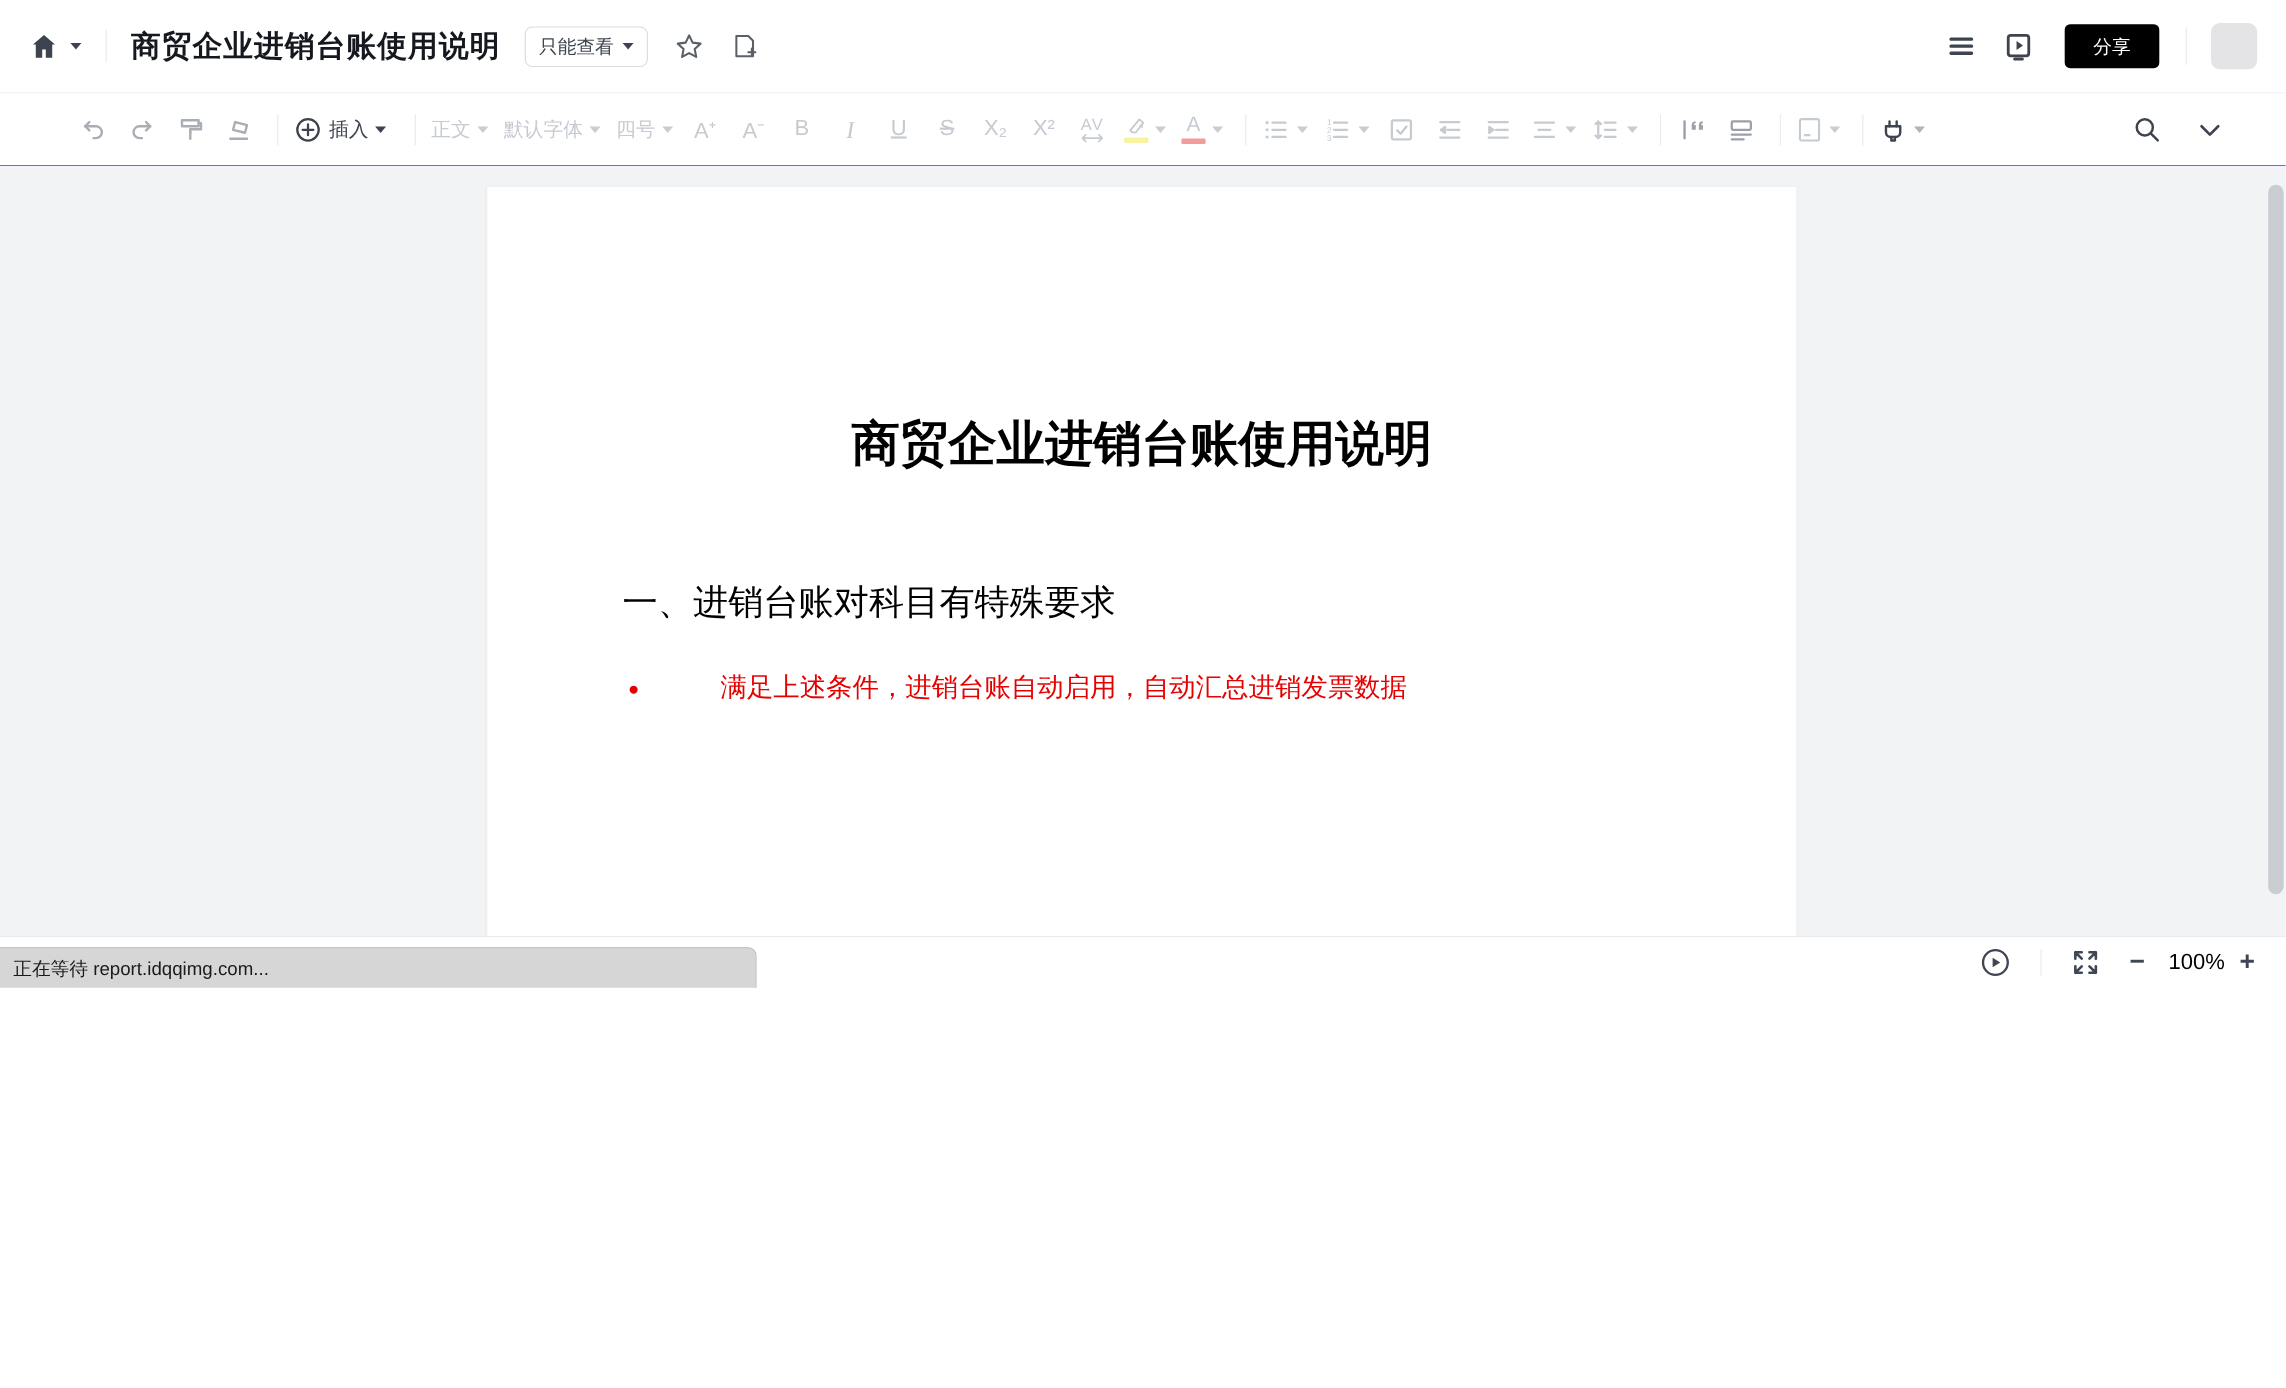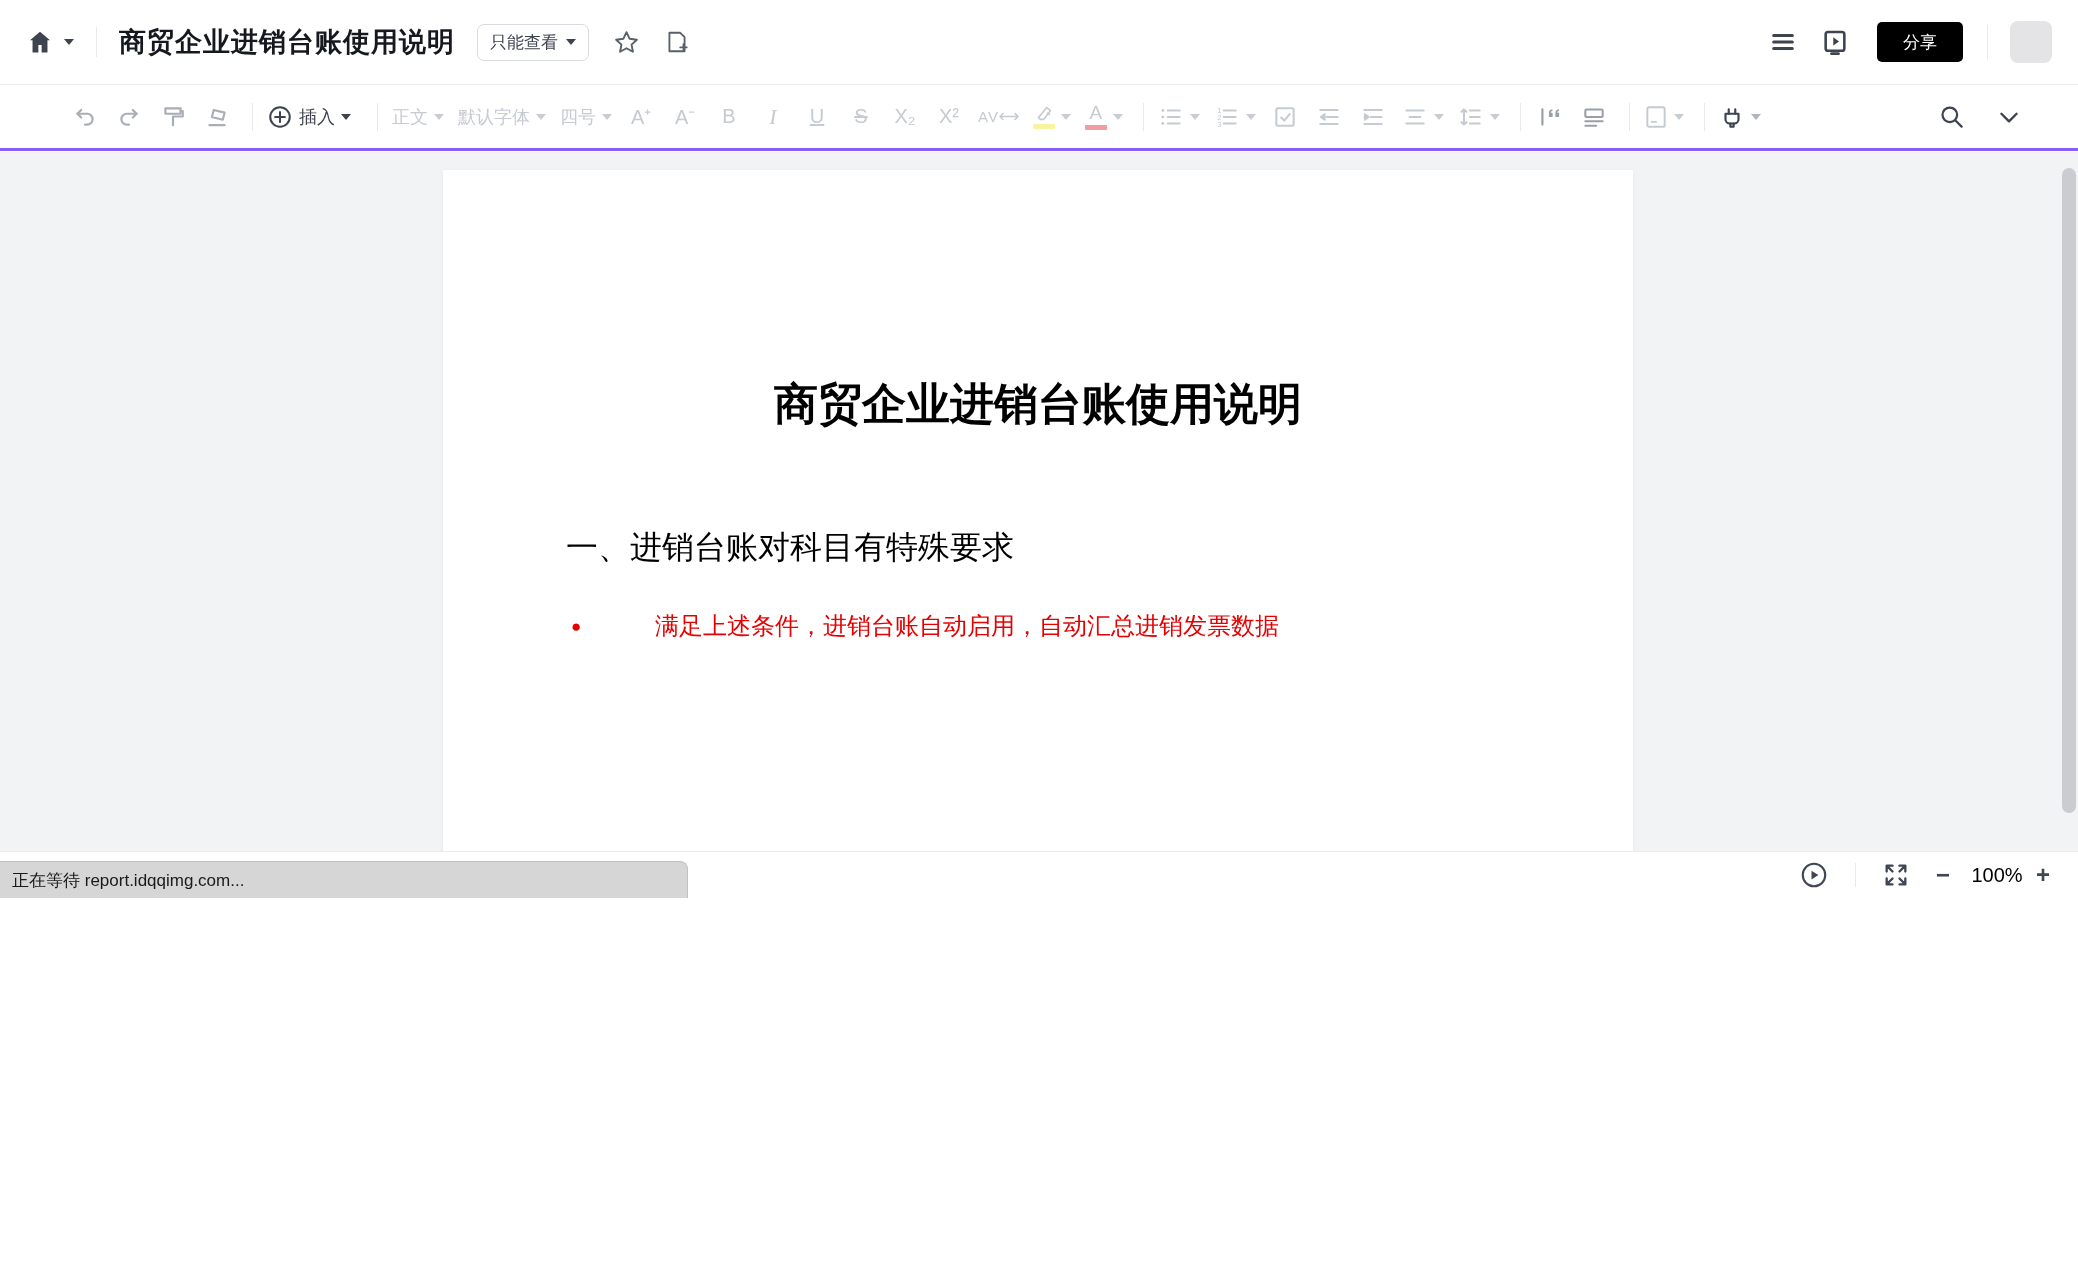--- a/index.html
+++ b/index.html
@@ -25,35 +25,35 @@
   .hdr-icon-btn { margin-left:24px; cursor:pointer; color:#596068; }
   .hdr-right { display:flex; align-items:center; }
   .hdr-right .dark { color:#3d4450; }
   .share-btn { margin-left:28px; width:86px; height:40px; border:none; border-radius:5px;
                background:#000000; color:#fff; font-size:17px; cursor:pointer;
                font-family:"Liberation Sans",sans-serif; }
   .avatar { width:42px; height:42px; border-radius:8px; background:#e4e4e6; margin-left:22px; }
   .hdr-right .v-sep { margin:0 0 0 24px; height:34px; }
 
   
-  .toolbar { height:66px; background:#fff; border-bottom:3px solid #8b5cf6;
+  .toolbar { height:66px; background:#fff; border-bottom:1px solid #8b5cf6;
              display:flex; align-items:center; padding-left:70px; }
   .tb-btn { display:flex; align-items:center; justify-content:center; min-width:30px; height:40px;
             margin-right:14px; cursor:pointer; position:relative; gap:6px; }
   .tb-btn.disabled { cursor:default; }
   .tb-sep { width:1px; height:28px; background:#e7e9eb; margin:0 14px 0 6px; }
   .g1 { color:#a9aeb5; }
   .g-dark { color:#3d4450; }
   .g-dis { color:#c6cad1; }
   .tb-text { font-size:18px; white-space:nowrap; }
   .tb-glyph { font-size:20px; font-weight:400; }
   .tb-glyph.serif-i { font-family:"Liberation Serif",serif; font-style:italic; font-size:22px; }
   .tb-glyph.ul { text-decoration:underline; }
   .tb-glyph.strike { text-decoration:line-through; }
-  .stacked { display:flex; flex-direction:row; align-items:center; line-height:1; }
+  .stacked { display:flex; flex-direction:column; align-items:center; line-height:1; }
   .stacked .top { font-size:15px; letter-spacing:1px; }
   .color-a { display:flex; flex-direction:column; align-items:center; line-height:1; }
   .color-a .bar { width:22px; height:5px; margin-top:3px; border-radius:1px; }
   .hl-bar { width:22px; height:5px; margin-top:2px; background:#f7f3a0; border-radius:1px; }
   .spacer { flex:1; }
   .tb-right { display:flex; align-items:center; padding-right:40px; }
 
   
   .main { position:absolute; top:152px; bottom:47px; left:0; right:0; background:#f2f3f5; overflow:hidden; }
   .page { position:absolute; left:443px; top:18px; width:1190px; height:1300px; background:#fff;

